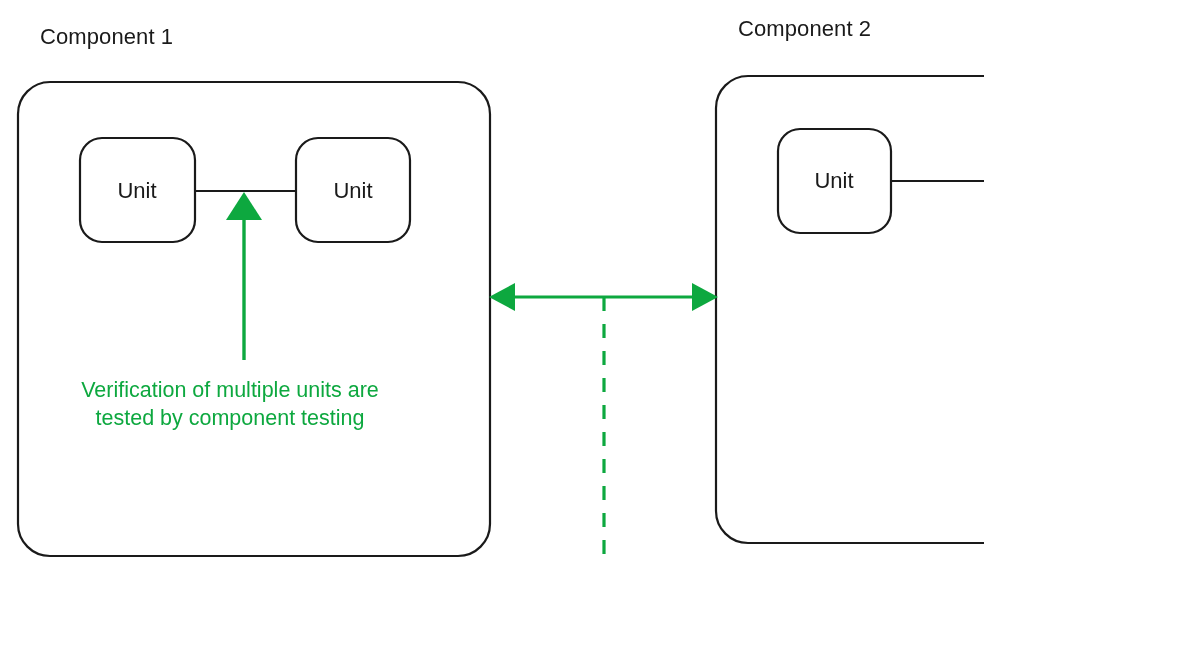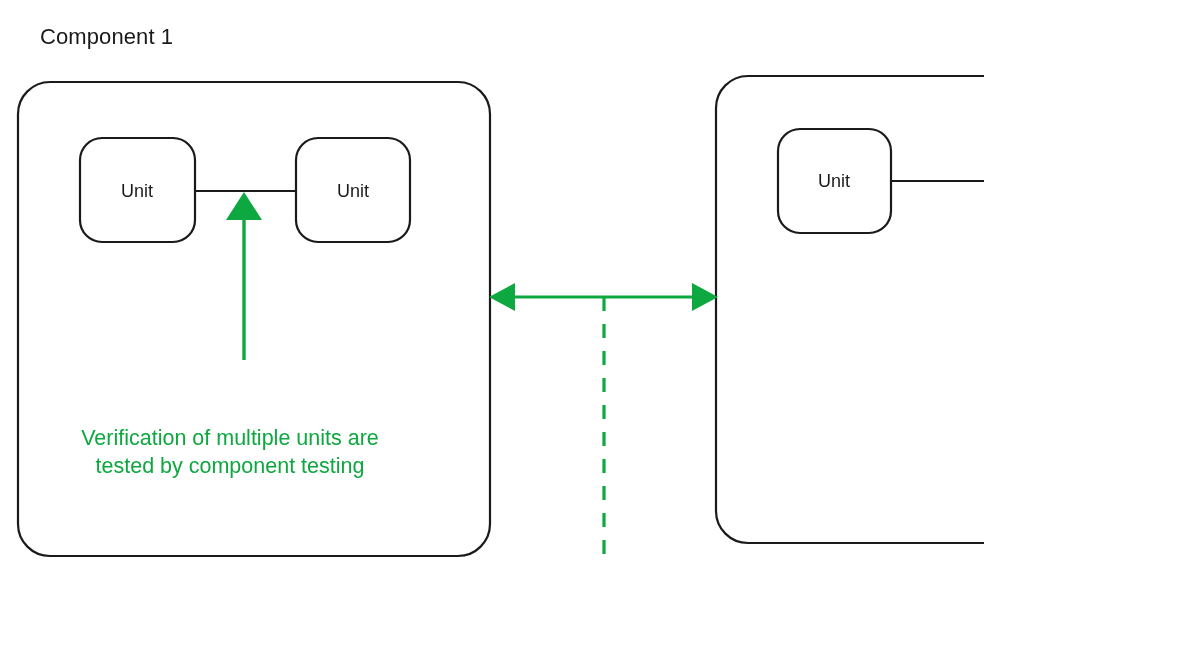--- a/index.html
+++ b/index.html
@@ -31,41 +31,40 @@
     color: #1a1a1a;
     font-family: "Liberation Sans", sans-serif;
     white-space: nowrap;
     letter-spacing: 0.1px;
   }
   #component-1-label { left: 40px; top: 24px; }
   #component-2-label { left: 738px; top: 16px; }
 
   .unit-label {
     position: absolute;
-    font-size: 18px;
+    font-size: 22px;
     color: #1a1a1a;
     font-family: "Liberation Sans", sans-serif;
     white-space: nowrap;
     text-align: center;
     transform: translate(-50%, -50%);
   }
   #unit-c1-a-label { left: 137px; top: 191px; }
   #unit-c1-b-label { left: 353px; top: 191px; }
   #unit-c2-a-label { left: 834px; top: 181px; }
   #unit-c2-b-label { left: 1049px; top: 181px; }
 
   .annotation {
     position: absolute;
     font-size: 21.5px;
     line-height: 28px;
     color: #0da83f;
     font-family: "Liberation Sans", sans-serif;
     text-align: center;
     white-space: pre-line;
-    margin-top: 48px;
   }
   #component-testing-annotation {
     left: 54px;
     top: 376px;
     width: 352px;
   }
   #integration-testing-annotation {
     left: 394px;
     top: 568px;
     width: 420px;
@@ -97,20 +96,21 @@
 
     <line x1="508" y1="297" x2="700" y2="297" stroke="#0da83f" stroke-width="3.2"></line>
     <polygon points="489,297 515,283 515,311" fill="#0da83f"></polygon>
     <polygon points="718,297 692,283 692,311" fill="#0da83f"></polygon>
 
     <line x1="604" y1="297" x2="604" y2="565" stroke="#0da83f" stroke-width="3.2" stroke-dasharray="14 13"></line>
   </svg>
 
   <div class="component-label" id="component-1-label">Component 1</div>
 
+  <div class="component-label" id="component-2-label">Component 2</div>
 
   <div class="unit-label" id="unit-c1-a-label">Unit</div>
 
   <div class="unit-label" id="unit-c1-b-label">Unit</div>
 
   <div class="unit-label" id="unit-c2-a-label">Unit</div>
 
   <div class="unit-label" id="unit-c2-b-label">Unit</div>
 
   <div class="annotation" id="component-testing-annotation">Verification of multiple units are

